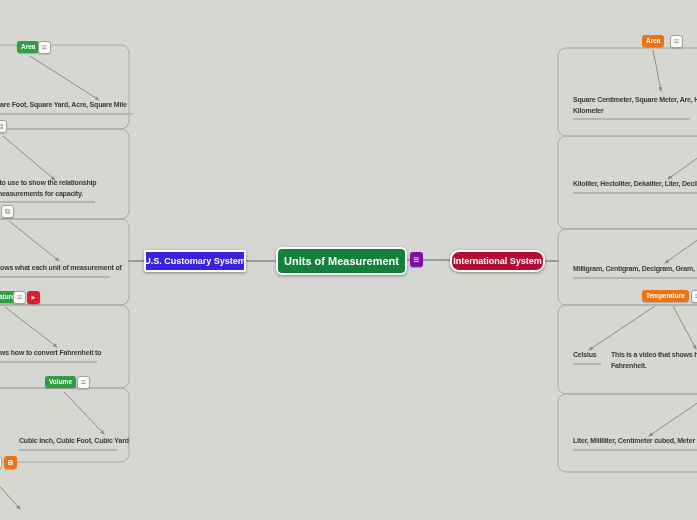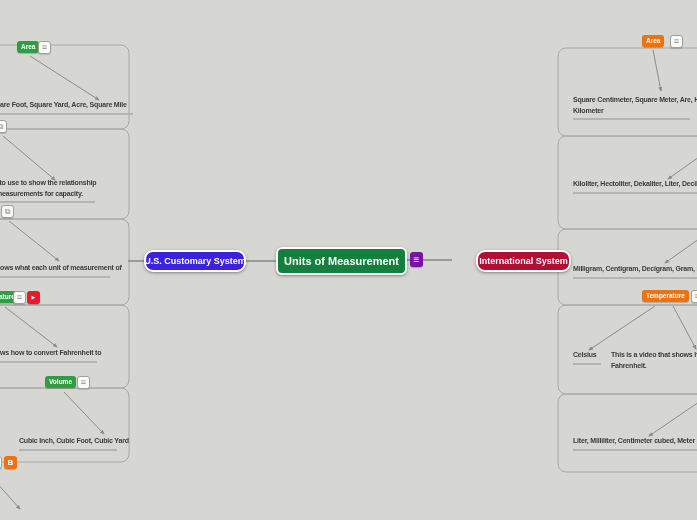--- a/index.html
+++ b/index.html
@@ -33,22 +33,22 @@
          border-radius:3px;color:#fff;font-weight:700;font-size:8px;line-height:13px;text-align:center;
          box-shadow:0 1px 1px rgba(0,0,0,.2);}
 
   
   .main{position:absolute;z-index:4;display:flex;align-items:center;justify-content:center;
         color:#fff;font-weight:700;border:2px solid #fff;box-sizing:border-box;
         box-shadow:0 1px 3px rgba(50,50,50,.5);white-space:nowrap;}
   .root-node{left:276px;top:247px;width:131px;height:28px;background:#15803d;
              border-radius:6px;font-size:11px;}
   .us-node{left:144px;top:250px;width:102px;height:22px;background:#3a22e0;
-           border-radius:9px;font-size:9px;}
-  .intl-node{left:476px;top:250px;width:95px;height:22px;background:#b30d33;
+           border-radius:2px;font-size:9px;}
+  .intl-node{left:450px;top:250px;width:95px;height:22px;background:#b30d33;
              border-radius:9px;font-size:9px;}
   .root-chip{position:absolute;z-index:4;left:410px;top:252px;width:13px;height:15px;
              background:#7b12a4;border-radius:3px;color:#fff;font-size:10px;line-height:15px;
              text-align:center;box-shadow:0 1px 1px rgba(0,0,0,.25);}
 </style>
 </head>
 <body>
 
 <div id="canvas">
 

